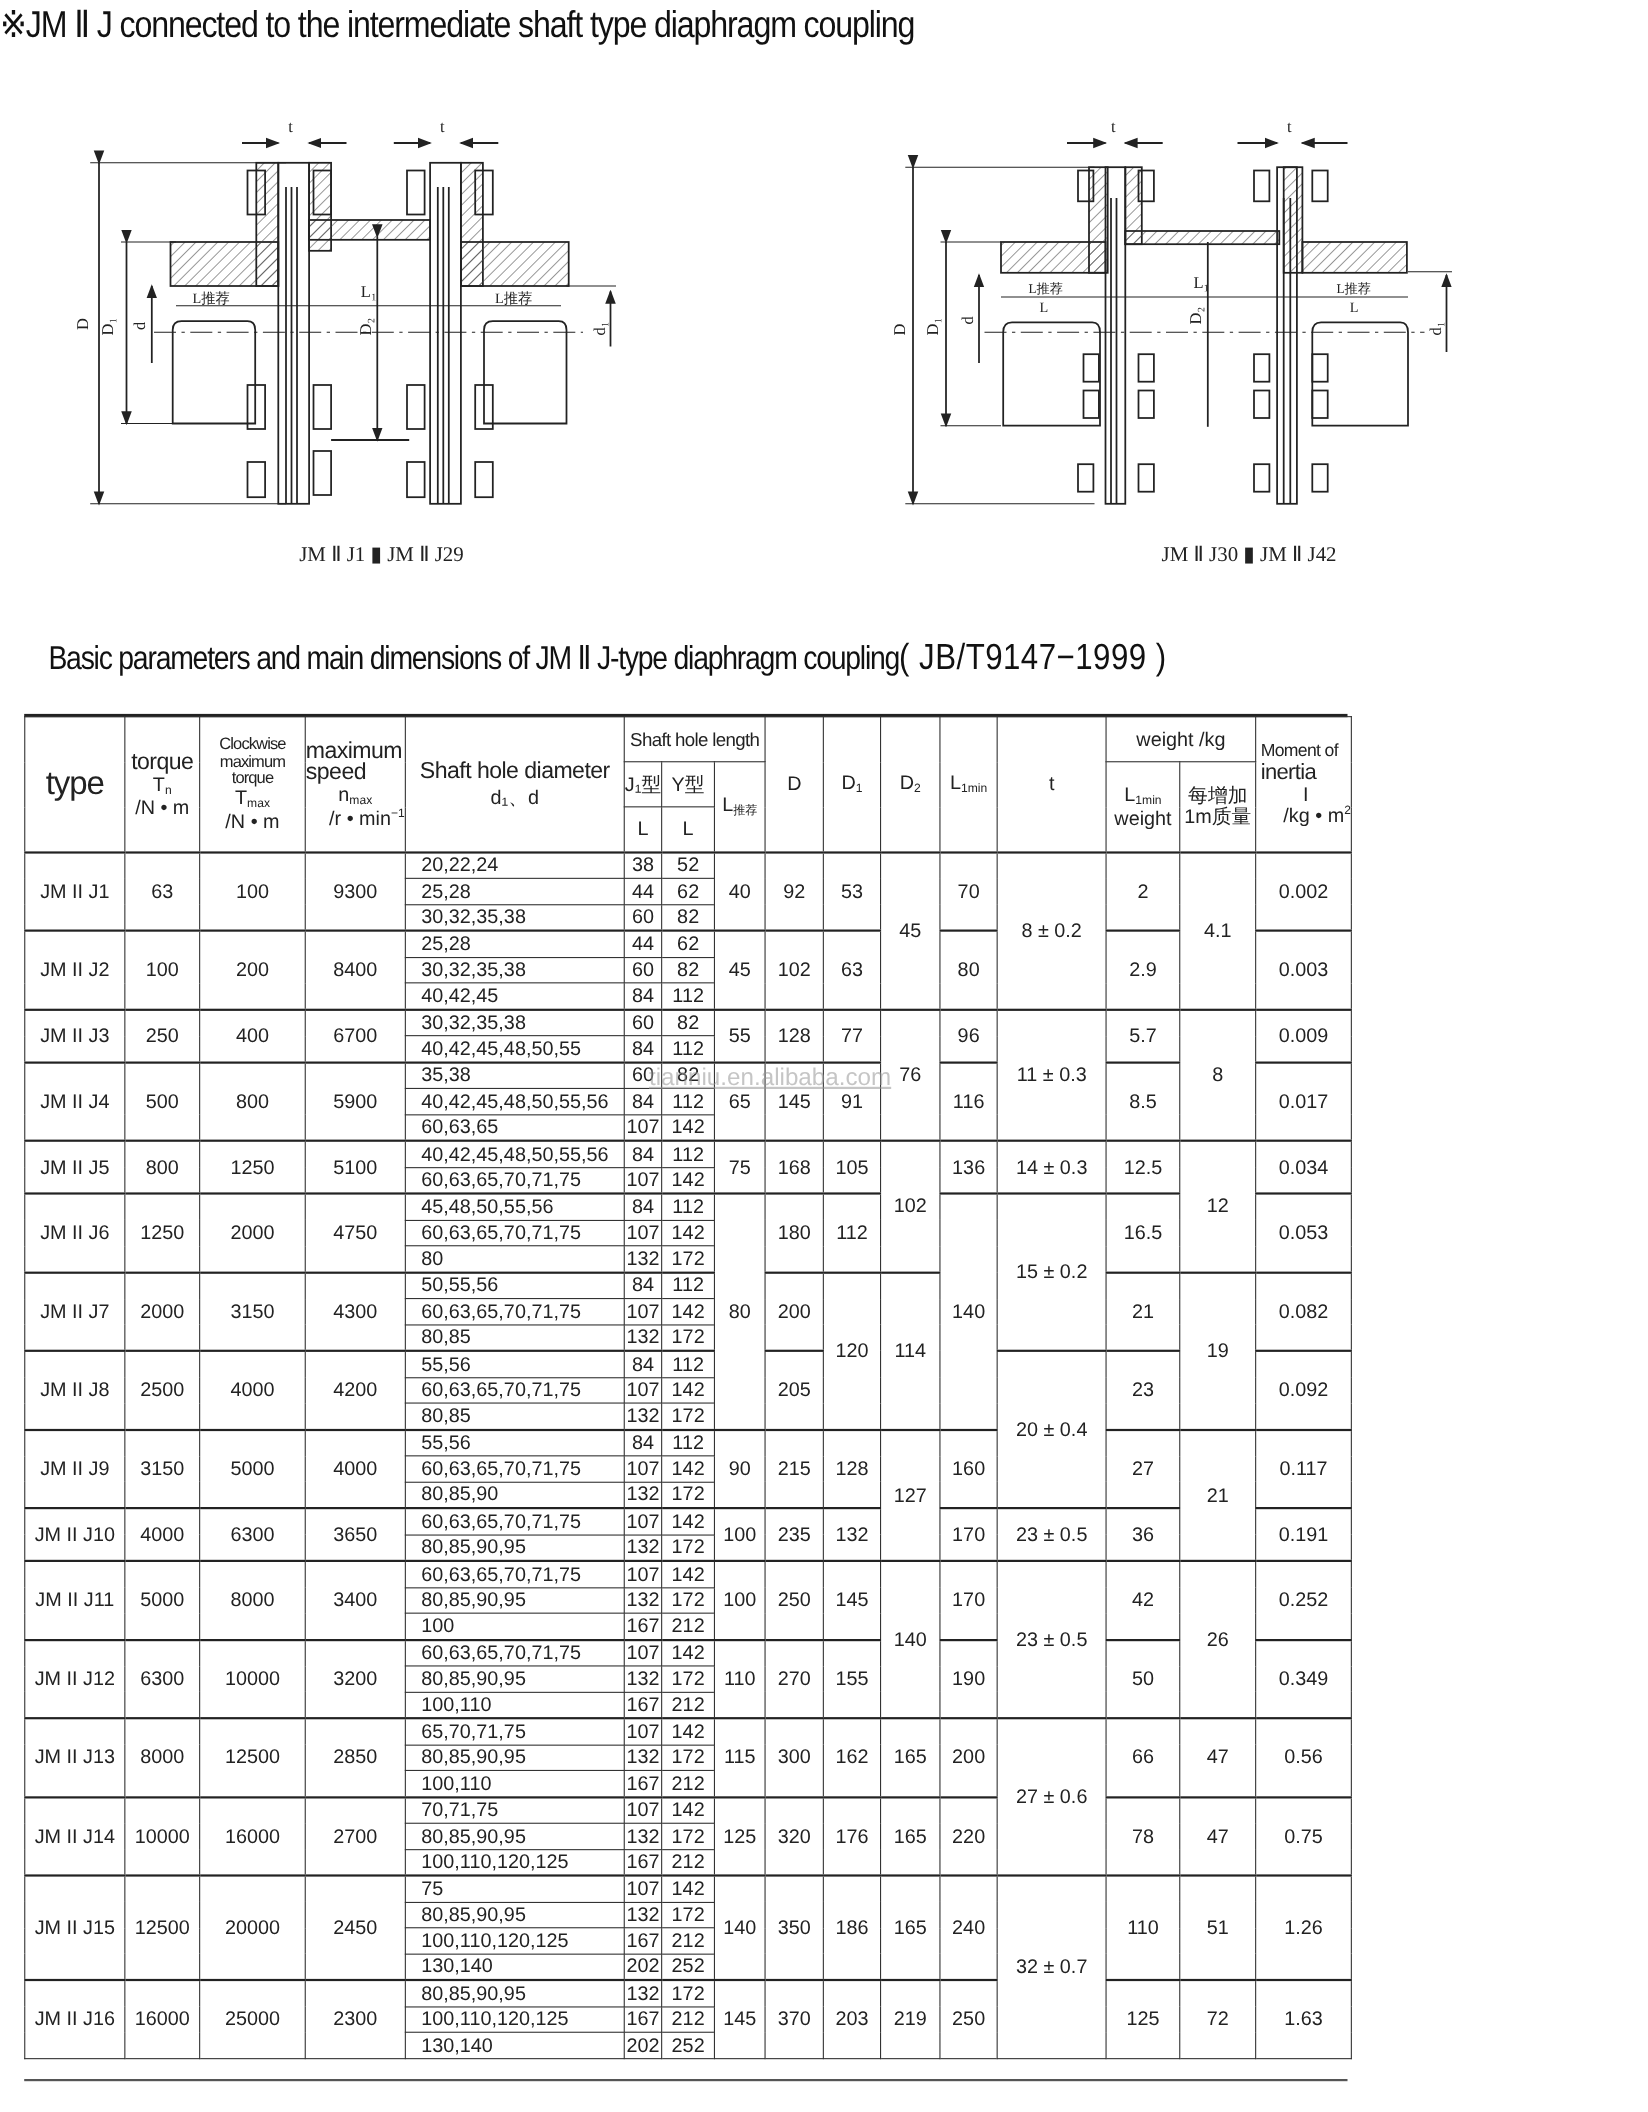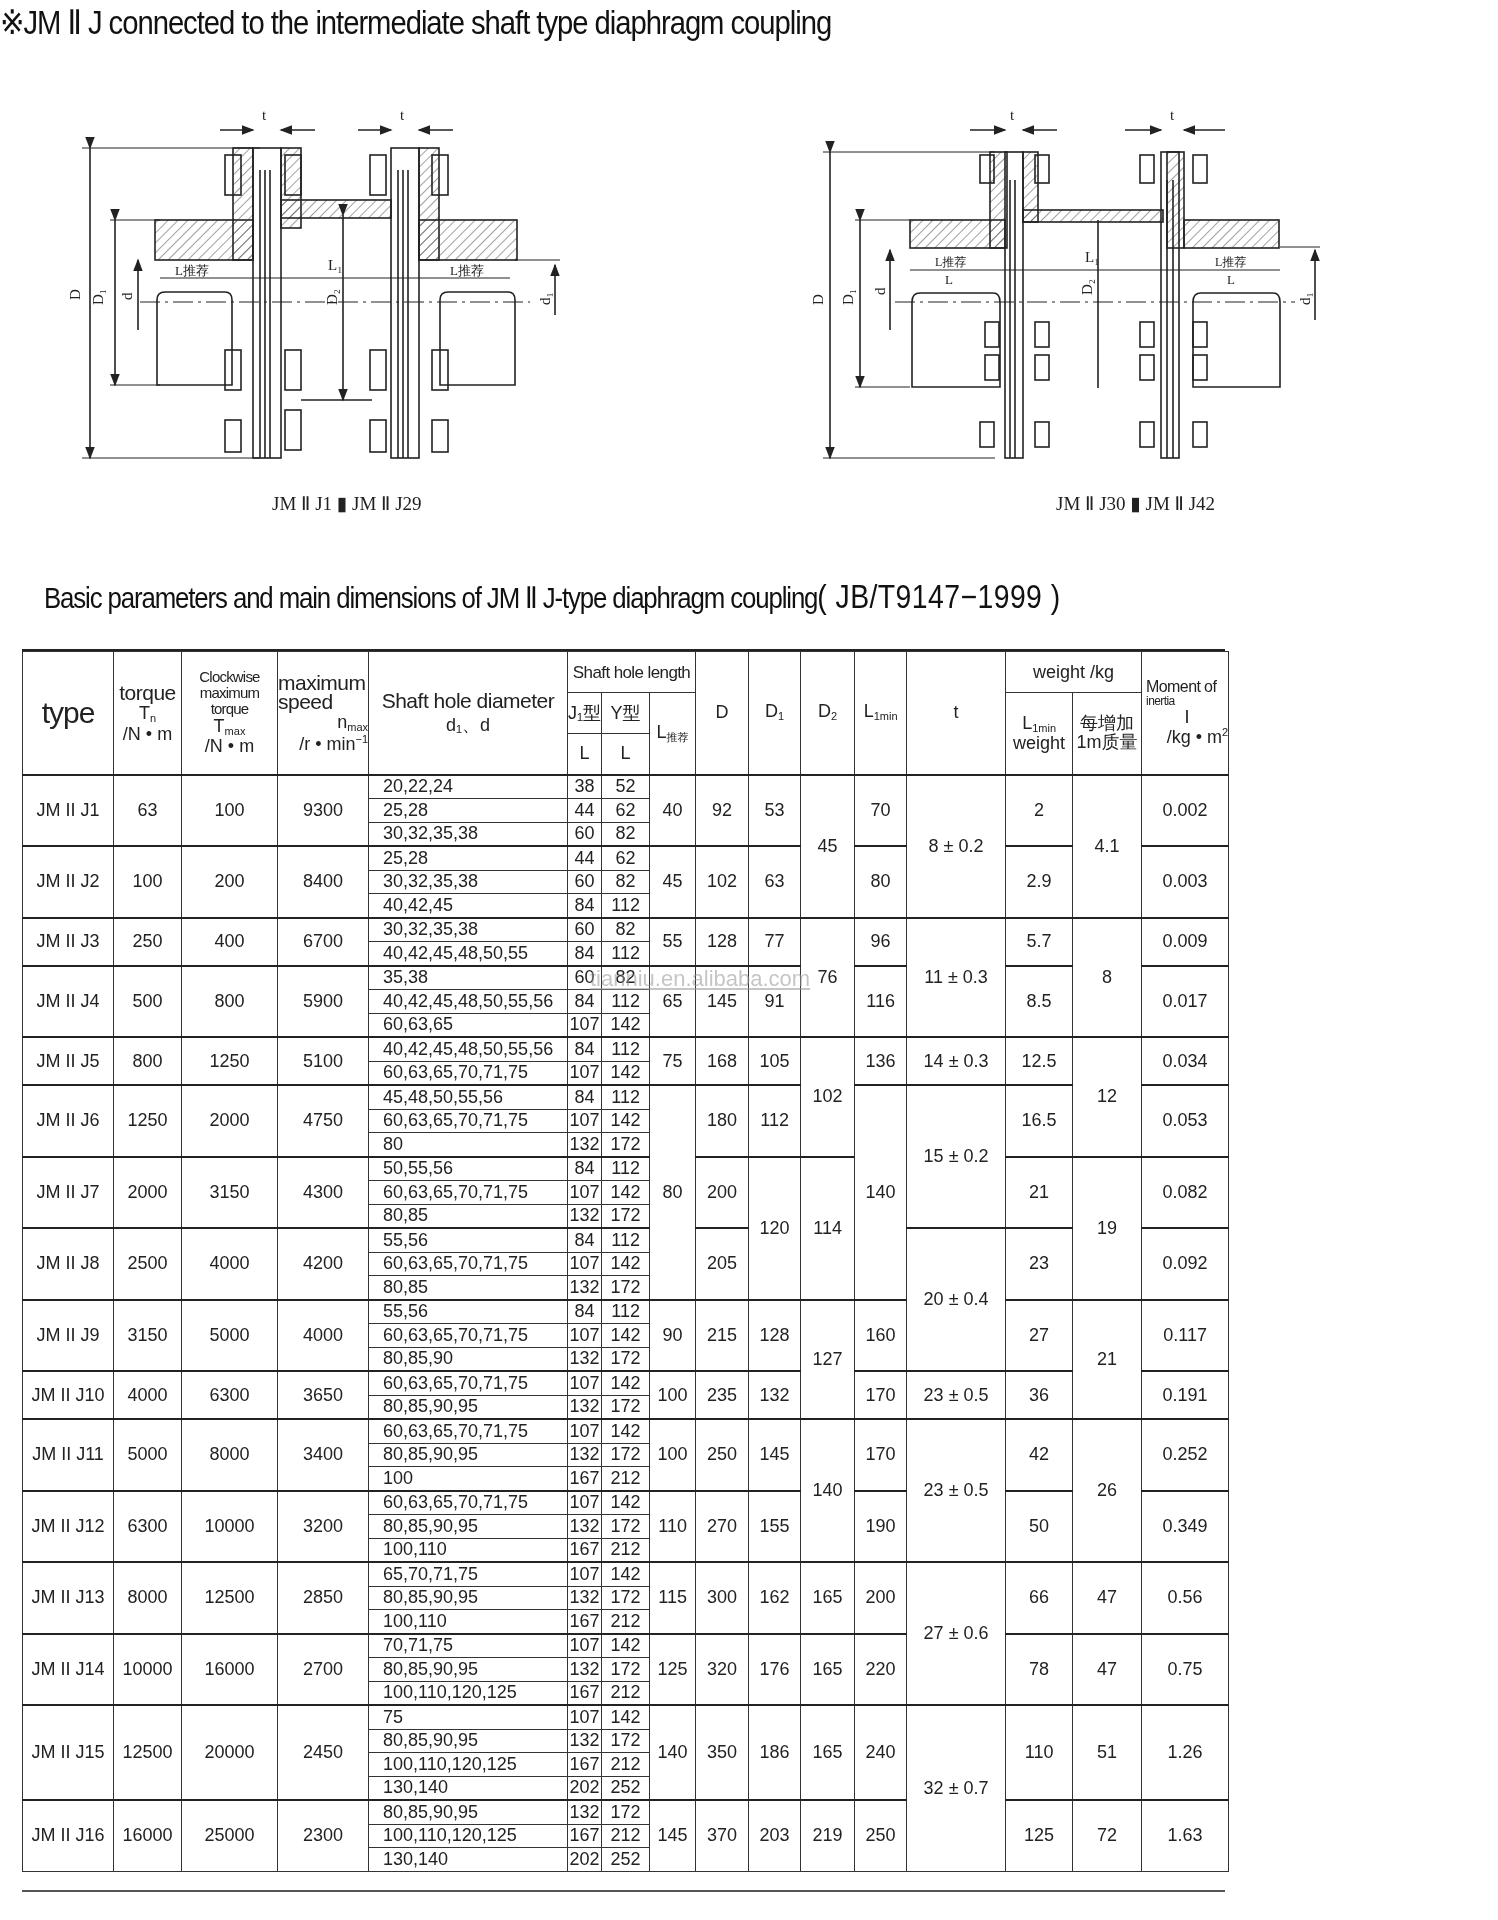--- a/index.html
+++ b/index.html
@@ -221,37 +221,37 @@
       <td rowspan="3">
         <div class="h-small">Clockwise</div>
         <div class="h-small">maximum</div>
         <div class="h-small">torque</div>
         <div><span>T</span><span class="h-sub">max</span></div>
         <div>/N • m</div>
       </td>
       <td rowspan="3" style="text-align:left">
         <div class="h-med">maximum</div>
         <div class="h-med" style="margin-top:-3px">speed</div>
-        <div style="text-align:right"><span>n</span><span class="h-sub">max</span></div>
+        <div style="text-align:center"><span>n</span><span class="h-sub">max</span></div>
         <div style="text-align:right"><span>/r • min</span><span class="sup">−1</span></div>
       </td>
       <td rowspan="3">
         <div class="h-med">Shaft hole diameter</div>
         <div style="margin-top:4px">d₁、d</div>
       </td>
       <td colspan="3"><span style="font-size:17px;letter-spacing:-0.6px">Shaft hole length</span></td>
       <td rowspan="3">D</td>
       <td rowspan="3"><span>D</span><span class="h-sub">1</span></td>
       <td rowspan="3"><span>D</span><span class="h-sub">2</span></td>
       <td rowspan="3"><span>L</span><span class="h-sub">1min</span></td>
       <td rowspan="3">t</td>
       <td colspan="2">weight /kg</td>
       <td rowspan="3" style="text-align:left;padding-left:4px">
         <div style="font-size:16px;letter-spacing:-0.6px">Moment of</div>
-        <div style="font-size:12px;letter-spacing:-0.6px">inertia</div>
+        <div style="font-size:20px;letter-spacing:-0.6px">inertia</div>
         <div style="text-align:center">I</div>
         <div style="text-align:right"><span>/kg • m</span><span class="sup">2</span></div>
       </td>
     </tr>
     <tr class="hdr" style="height:41px">
       <td>J₁型</td>
       <td>Y型</td>
       <td rowspan="2"><span>L</span><span class="h-sub">推荐</span></td>
       <td rowspan="2">
         <div><span>L</span><span class="h-sub">1min</span></div>

